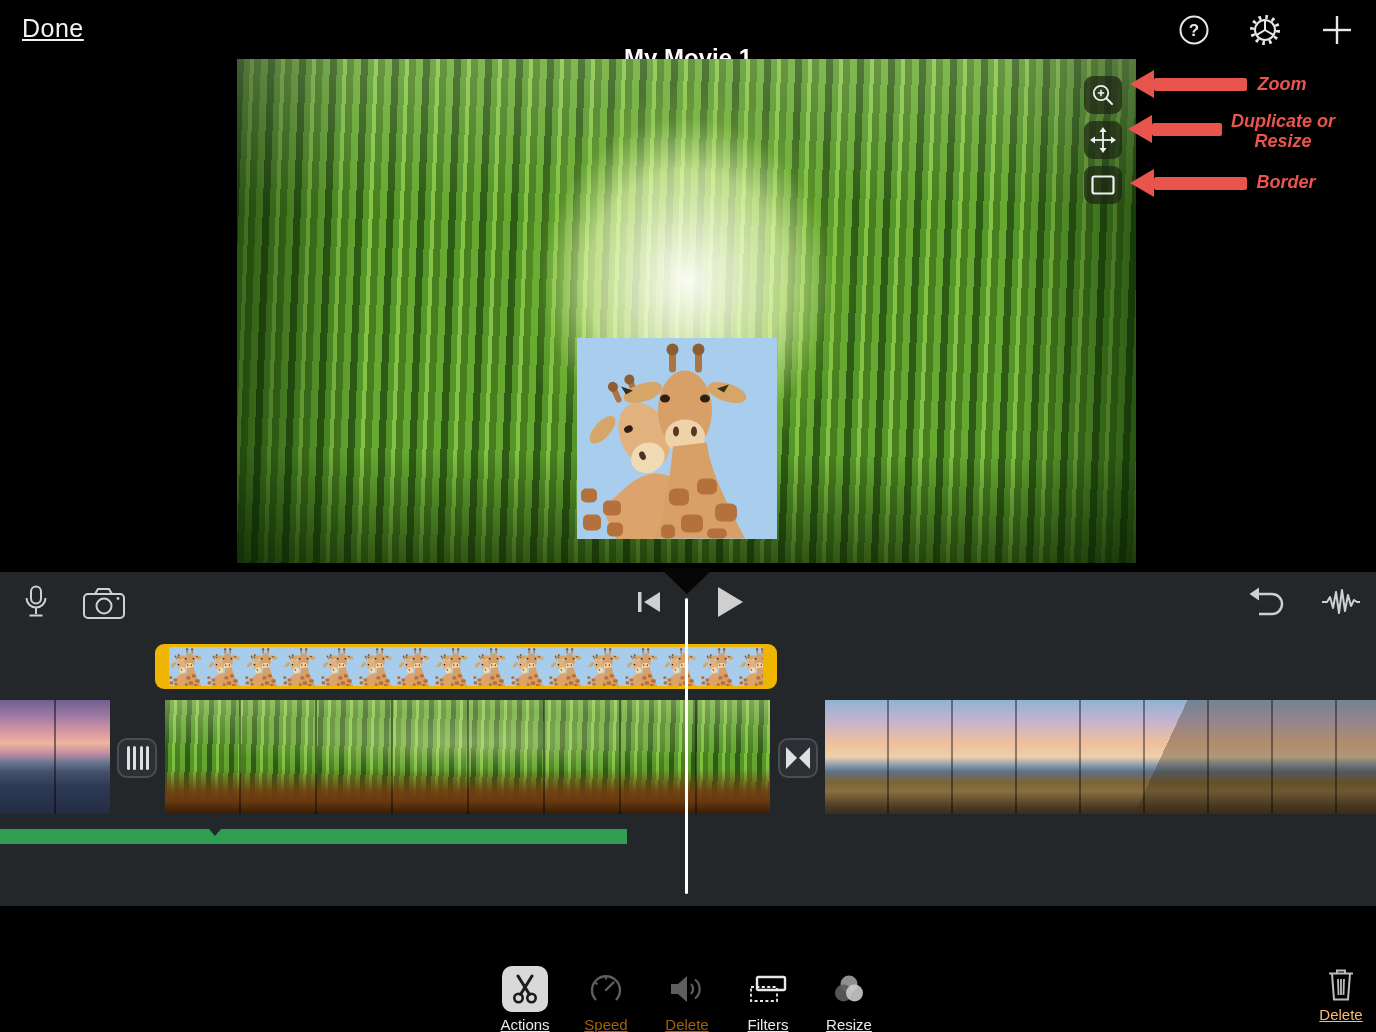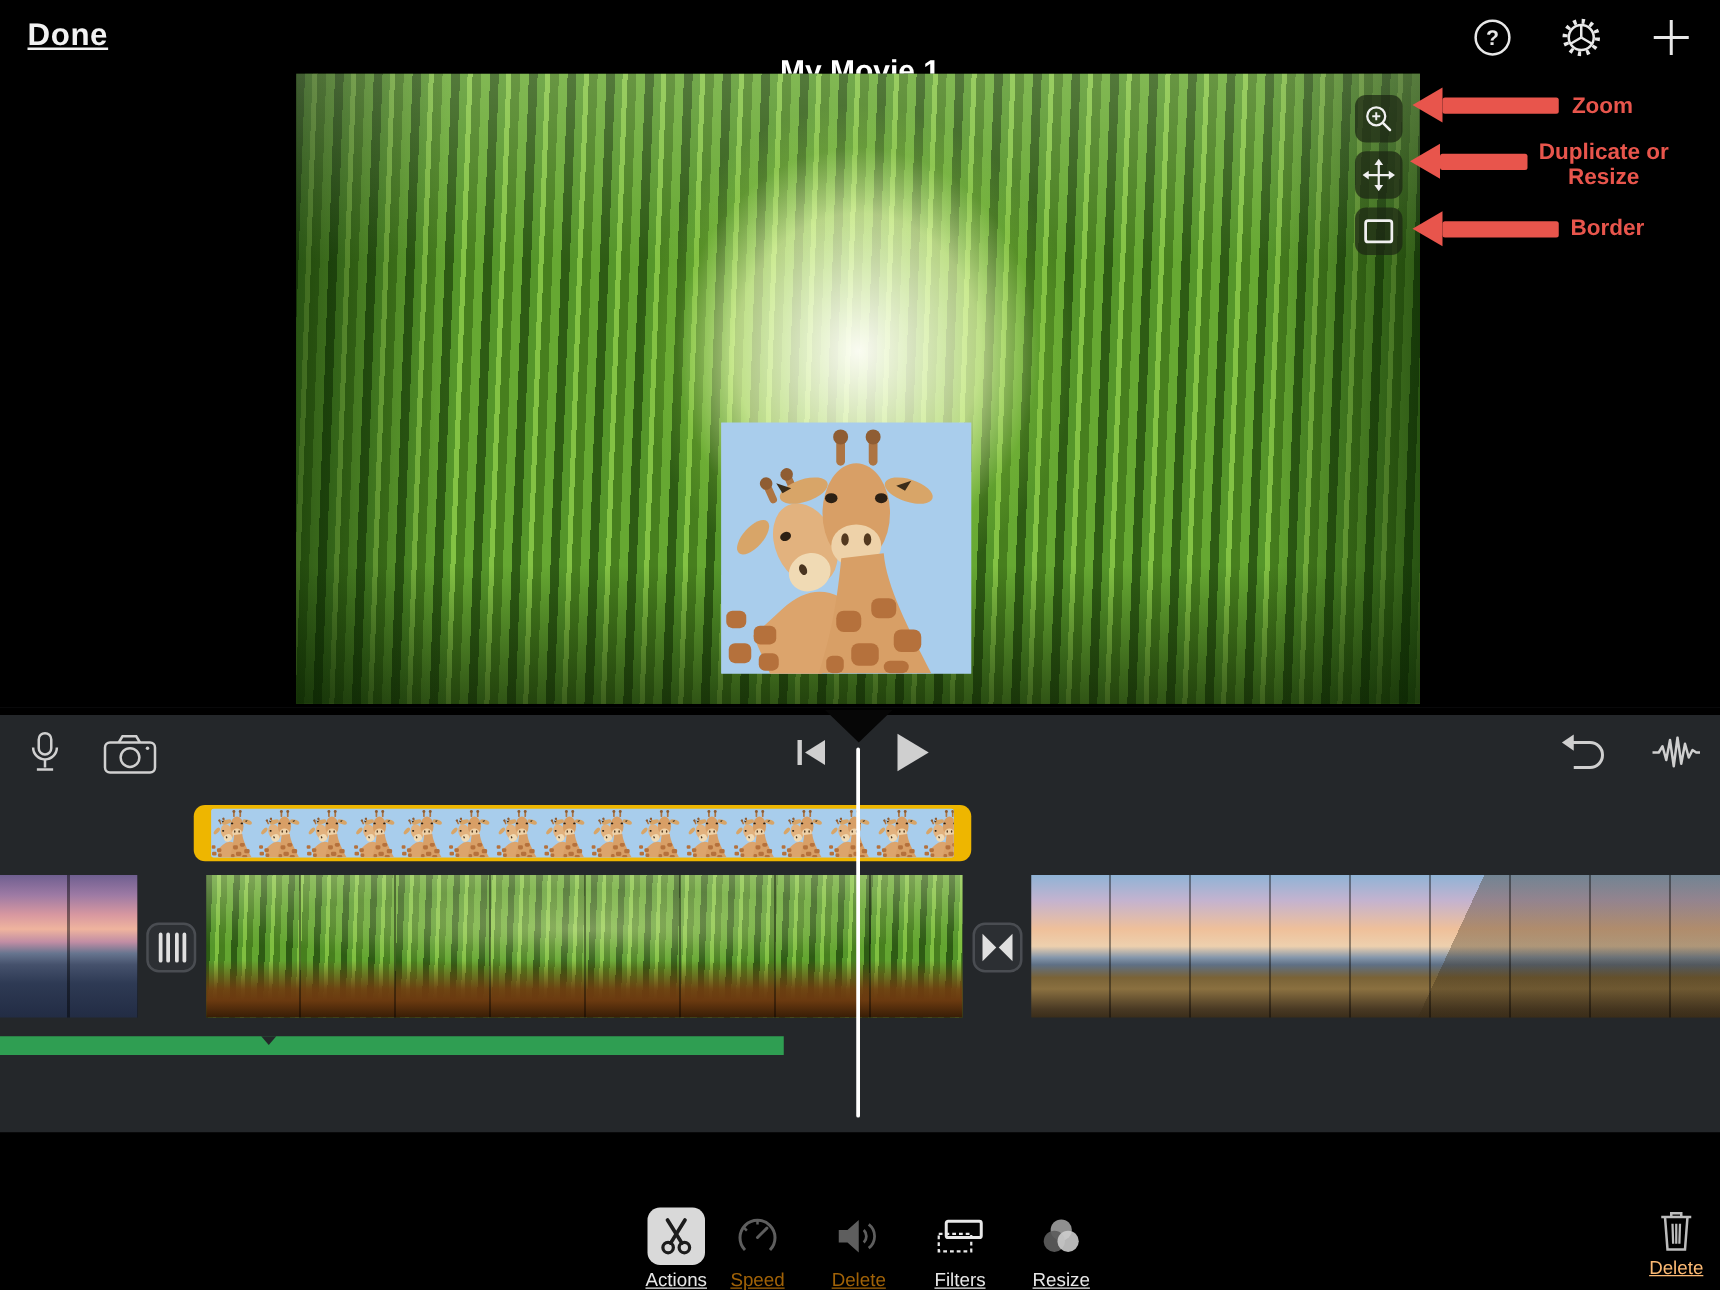--- a/index.html
+++ b/index.html
@@ -3,21 +3,21 @@
 <meta charset="utf-8">
 <style>
   * { margin:0; padding:0; box-sizing:border-box; }
   html,body { background:#000; }
   body { font-family:"Liberation Sans", sans-serif; }
   #stage { position:relative; width:1376px; height:1032px; background:#000; overflow:hidden; }
   .abs { position:absolute; }
 
   
   #topbar { left:0; top:0; width:1376px; height:59px; background:#000; }
-  .done-link { left:22px; top:14px; font-size:25px; font-weight:bold; color:#f2f2f2;
+  .done-link { left:22px; top:14px; font-size:25px; font-weight:normal; color:#f2f2f2;
                text-decoration:underline; letter-spacing:.5px; cursor:pointer; }
   .page-title { left:0; top:15px; width:1376px; text-align:center; font-size:24px;
                 font-weight:bold; color:#fff;margin-top:29px; }
   .top-icon { top:13px; width:34px; height:34px; display:flex; align-items:center;
               justify-content:center; cursor:pointer; }
 
   
   #preview { left:0; top:59px; width:1376px; height:507px; background:#000; }
   #video-frame { left:237px; top:0; width:899px; height:504px; overflow:hidden;
     background:
@@ -34,21 +34,21 @@
   
   .ctrl-btn { left:1084px; width:38px; height:38px; border-radius:9px;
               background:rgba(28,38,20,0.72); display:flex; align-items:center;
               justify-content:center; cursor:pointer; }
 
   
   .anno-arrow { display:flex; align-items:center; height:28px; }
   .anno-arrow .head { width:0; height:0; border-top:14px solid transparent;
                       border-bottom:14px solid transparent; }
   .anno-arrow .shaft { height:13px; border-radius:2px; }
-  .anno-label { font-weight:bold; font-size:18px; line-height:20px; text-align:center; }
+  .anno-label { font-weight:bold; font-size:18px; line-height:20px; text-align:center;font-style:italic; }
 
   
   #timeline { left:0; top:566px; width:1376px; height:340px; background:#24272a;
               border-top:6px solid #000; }
   .tl-icon { display:flex; align-items:center; justify-content:center; cursor:pointer; }
   #playhead-marker { left:660px; top:568px; width:0; height:0;
       border-left:27px solid transparent; border-right:27px solid transparent;
       border-top:26px solid #060606; }
   #playhead-line { left:685px; top:598px; width:3px; height:296px; background:#fff;
       border-radius:2px; z-index:30; }
@@ -368,21 +368,21 @@
       <polygon points="25,1 14,12 25,23" fill="#e0e0e0"></polygon>
     </svg>
   </div>
   <div id="clip-right" class="abs clip"></div>
 
   <div id="audio-bar" class="abs" style="background:#2f9e52"></div>
   <div id="audio-notch" class="abs"></div>
 
   <div id="bottombar" class="abs">
 
-    <div class="abs bb-item" style="left:500px">
+    <div class="abs bb-item" style="left:484px">
       <div class="bb-iconbox active">
         <svg width="28" height="30" viewBox="0 0 28 30">
           <line x1="7" y1="2" x2="18.5" y2="20.5" stroke="#1c1c1c" stroke-width="3" stroke-linecap="round"></line>
           <line x1="21" y1="2" x2="9.5" y2="20.5" stroke="#1c1c1c" stroke-width="3" stroke-linecap="round"></line>
           <circle cx="7.5" cy="24" r="4.2" fill="none" stroke="#1c1c1c" stroke-width="2.6"></circle>
           <circle cx="20.5" cy="24" r="4.2" fill="none" stroke="#1c1c1c" stroke-width="2.6"></circle>
         </svg>
       </div>
       <div class="bb-label">Actions</div>
     </div>

